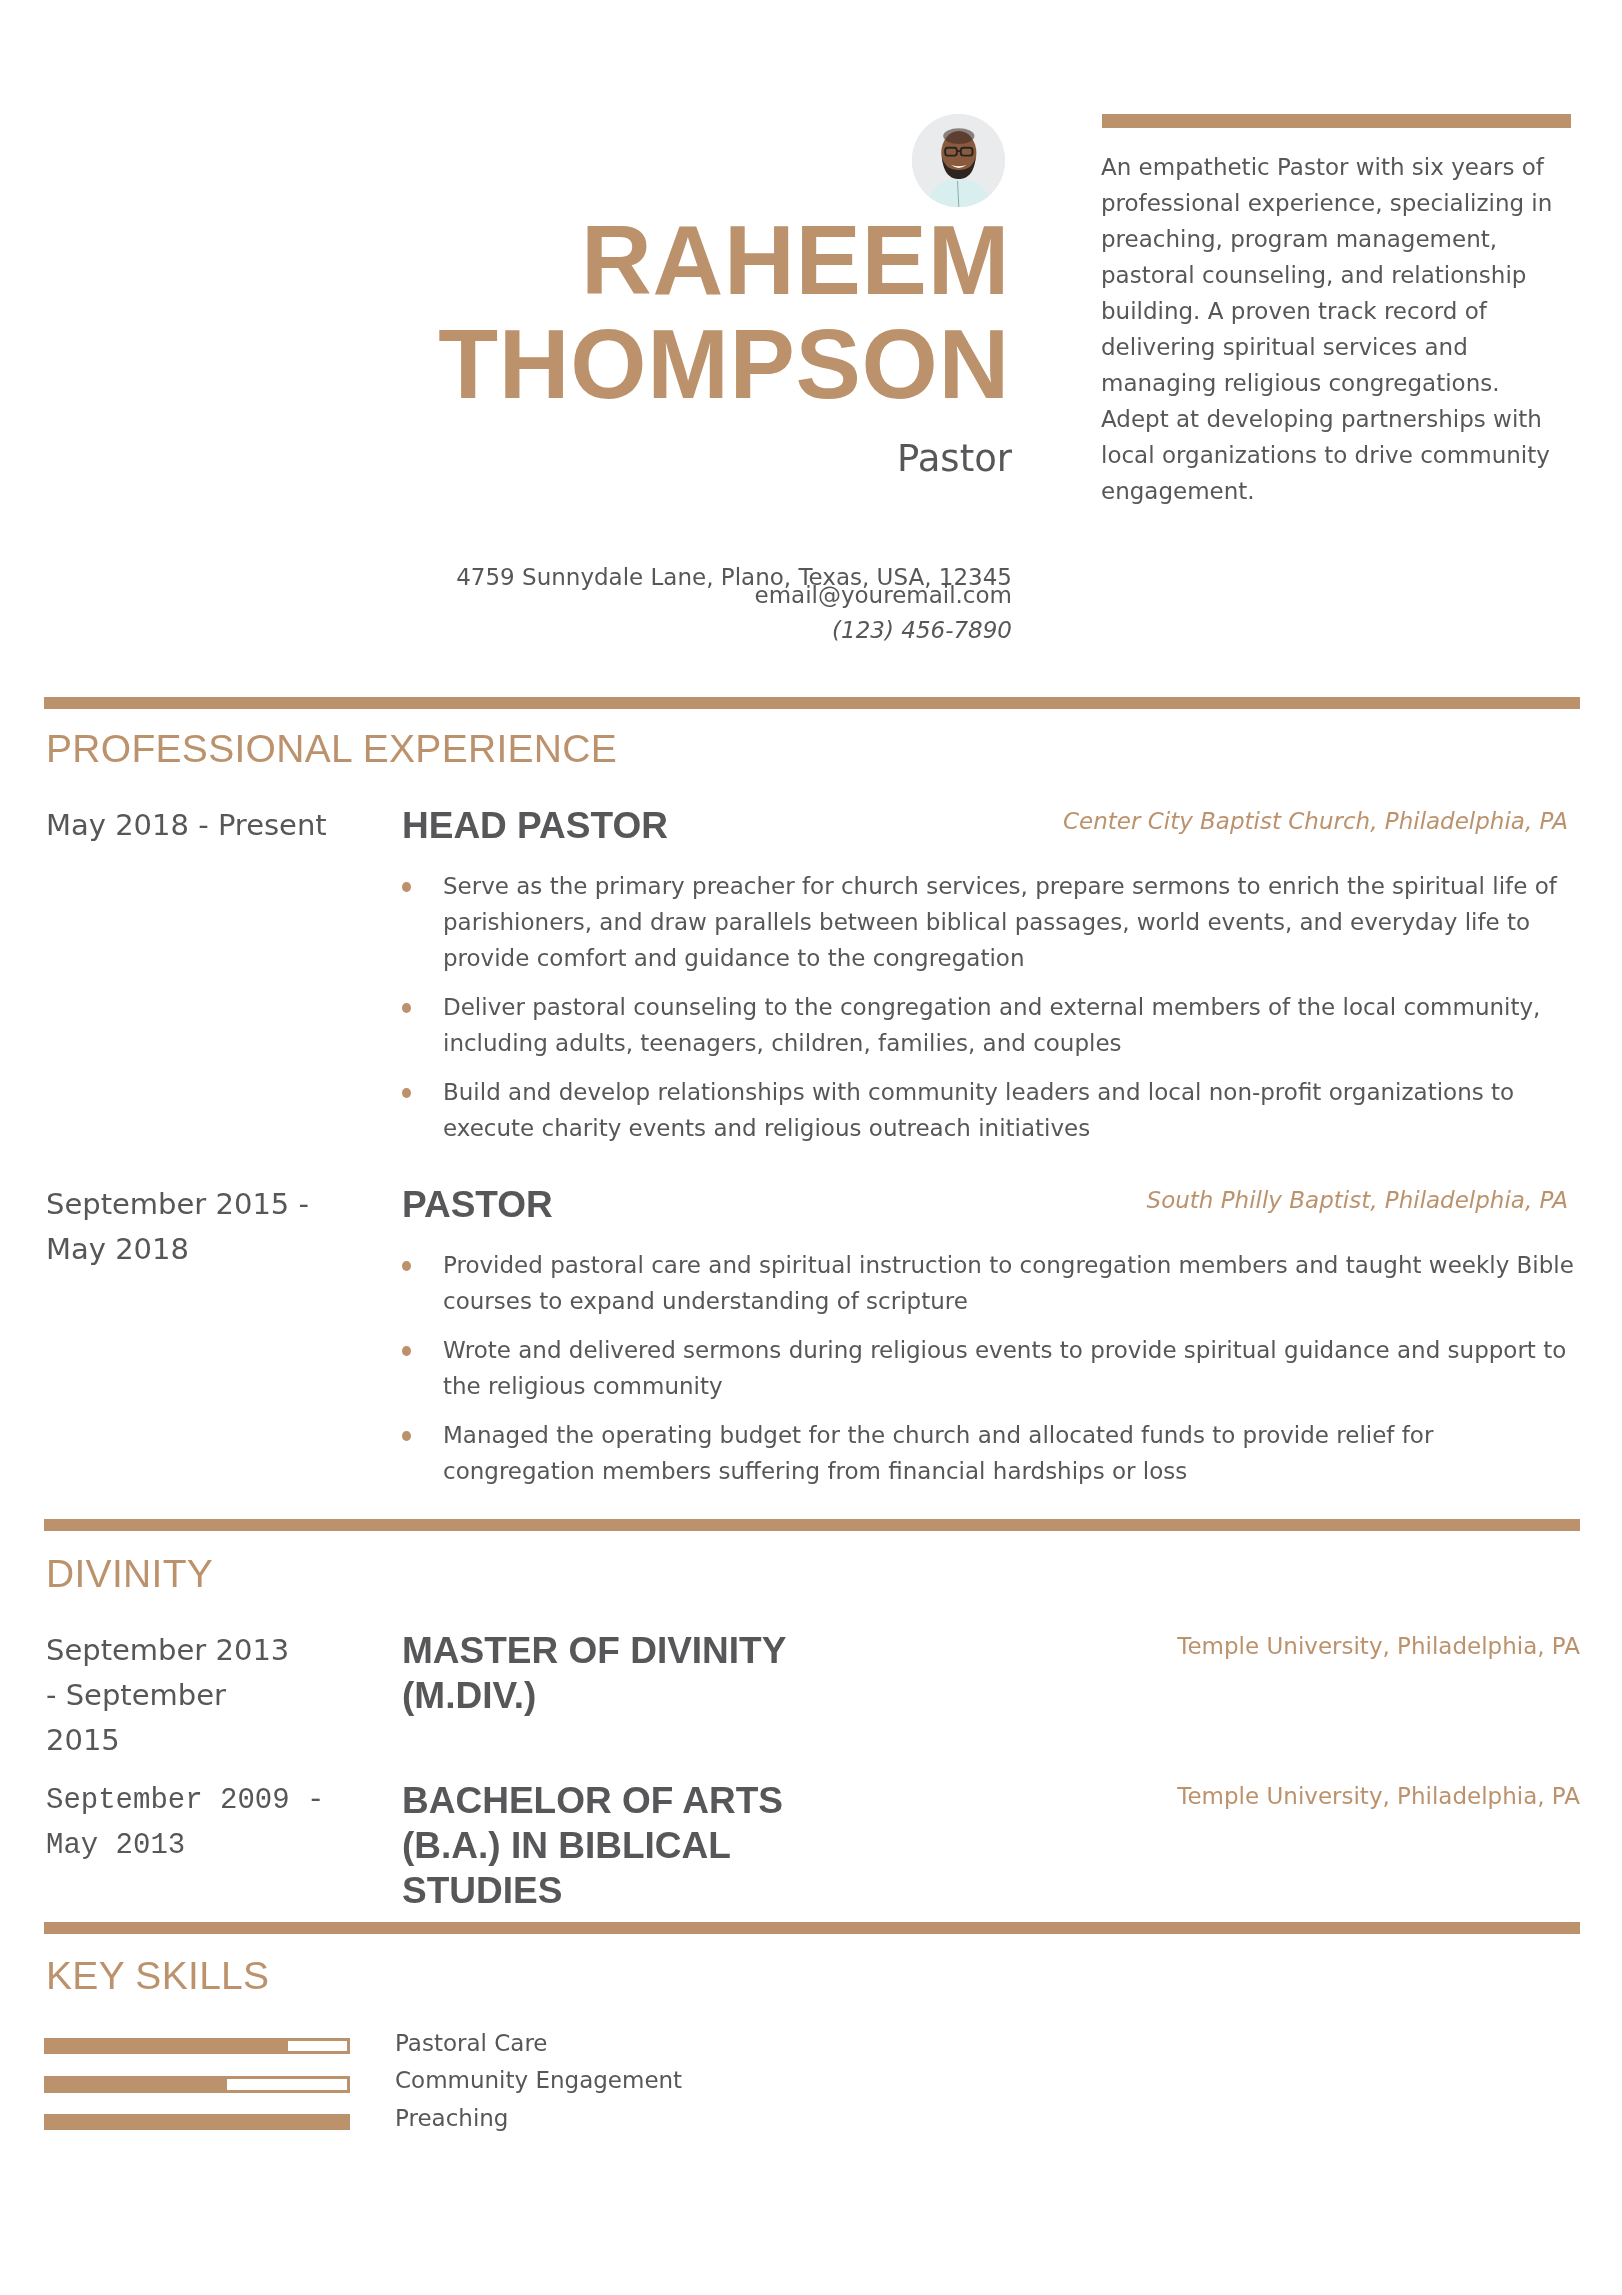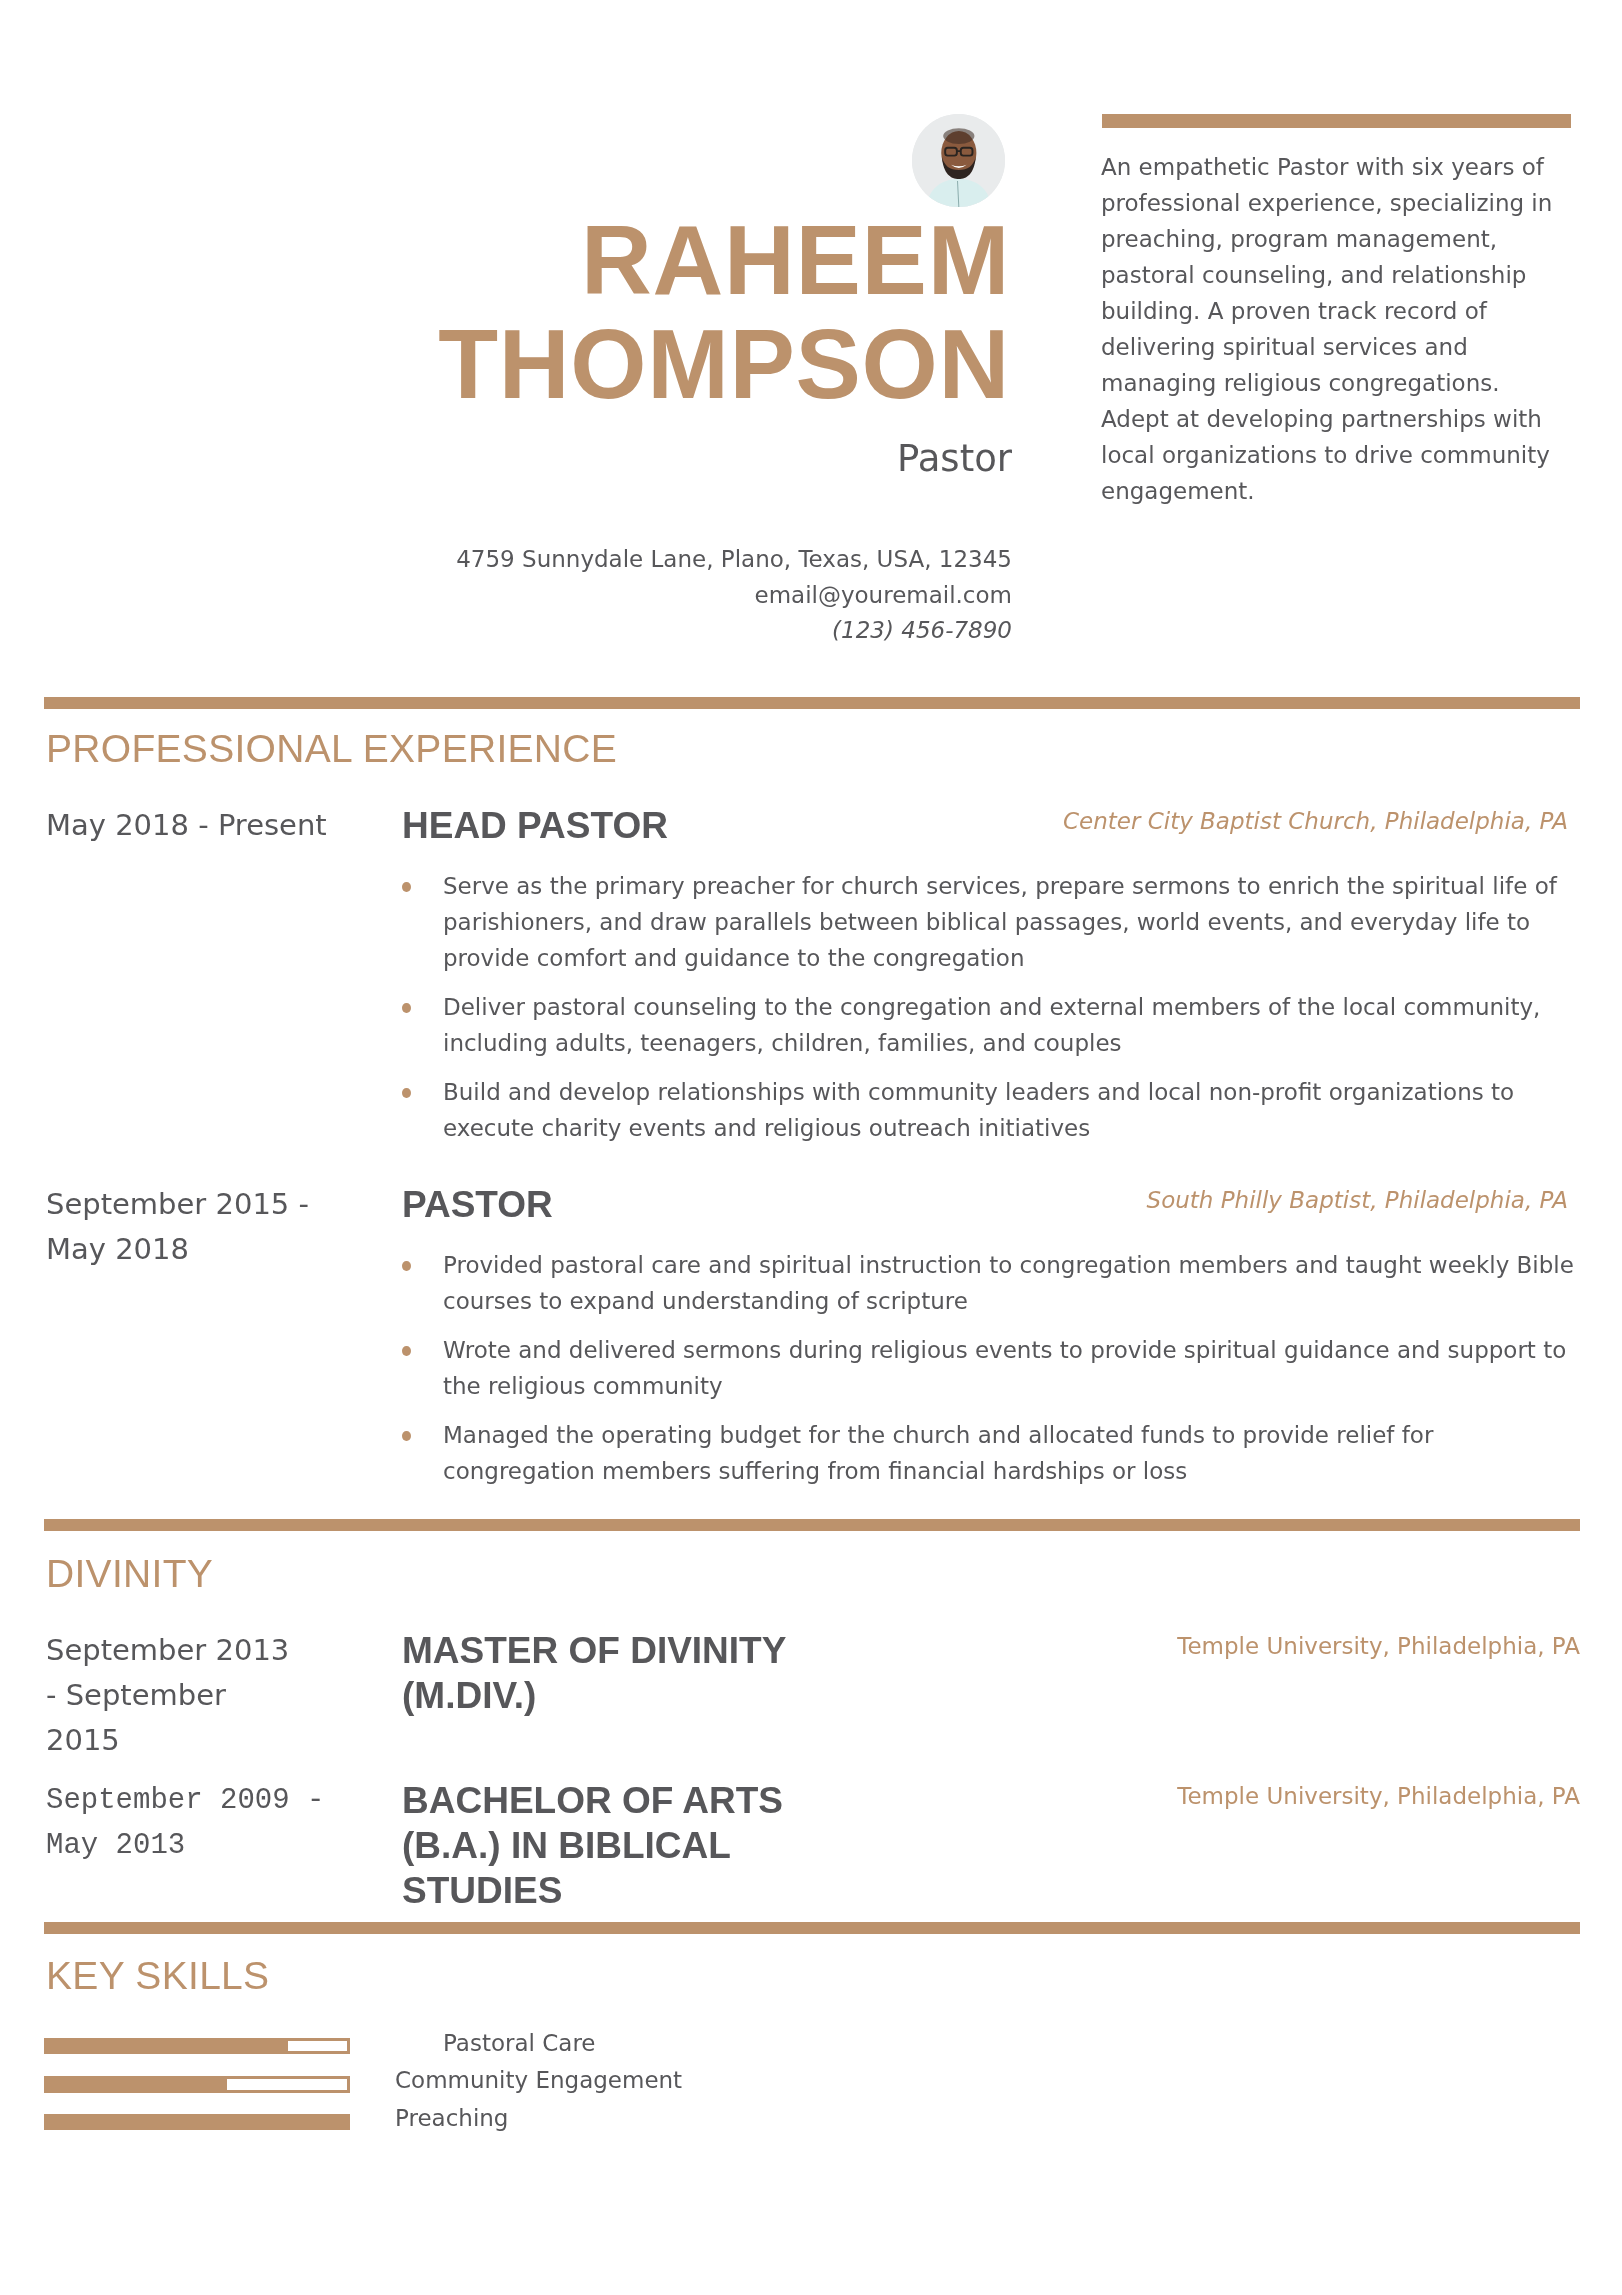--- a/index.html
+++ b/index.html
@@ -47,21 +47,21 @@
     <line x1="69" y1="57" x2="75" y2="57" stroke="#2a2420" stroke-width="2.5"></line>
     <path d="M60 78 Q72 88 84 78 Q72 83 60 78 Z" fill="#ffffff"></path>
   </svg>
 </div>
 
 <div class="name" style="top:208px;">RAHEEM</div>
 <div class="name" style="top:312px;">THOMPSON</div>
 
 <div class="jobtitle">Pastor</div>
 
-<div class="contact" style="top:546px;">4759 Sunnydale Lane, Plano, Texas, USA, 12345</div>
+<div class="contact" style="top:564px;">4759 Sunnydale Lane, Plano, Texas, USA, 12345</div>
 <div class="contact" style="top:582px;">email@youremail.com</div>
 <div class="contact italic" style="top:617px;">(123) 456-7890</div>
 
 <div class="summary">An empathetic Pastor with six years of professional experience, specializing in preaching, program management, pastoral counseling, and relationship building. A proven track record of delivering spiritual services and managing religious congregations. Adept at developing partnerships with local organizations to drive community engagement.</div>
 
 <div class="accent-bar" style="left:44px; top:697px; width:1536px; height:12.4px;"></div>
 <div class="section-title" style="top:727px;">PROFESSIONAL EXPERIENCE</div>
 
 <div>
   <div class="date" style="top:803px;">May 2018 - Present</div>
@@ -100,21 +100,21 @@
   <div class="company" style="top:1783px; right:43px;">Temple University, Philadelphia, PA</div>
 </div>
 
 <div class="accent-bar" style="left:44px; top:1922px; width:1536px; height:12.4px;"></div>
 <div class="section-title" style="top:1954px;">KEY SKILLS</div>
 
 <div class="skill-row" style="top:2038px;">
   <div class="skill-track"></div>
   <div class="skill-gap" style="left:244px; width:59px;"></div>
 </div>
-<div class="skill-label" style="top:2030px;margin-left:48px;">Pastoral Care</div>
+<div class="skill-label" style="top:2030px;">Pastoral Care</div>
 
 <div class="skill-row" style="top:2076px; height:17px;">
   <div class="skill-track" style="height:17px;"></div>
   <div class="skill-gap" style="left:183px; width:120px; height:11.8px;"></div>
 </div>
 <div class="skill-label" style="top:2067px;">Community Engagement</div>
 
 <div class="skill-row" style="top:2114px;">
   <div class="skill-track"></div>
 </div>

